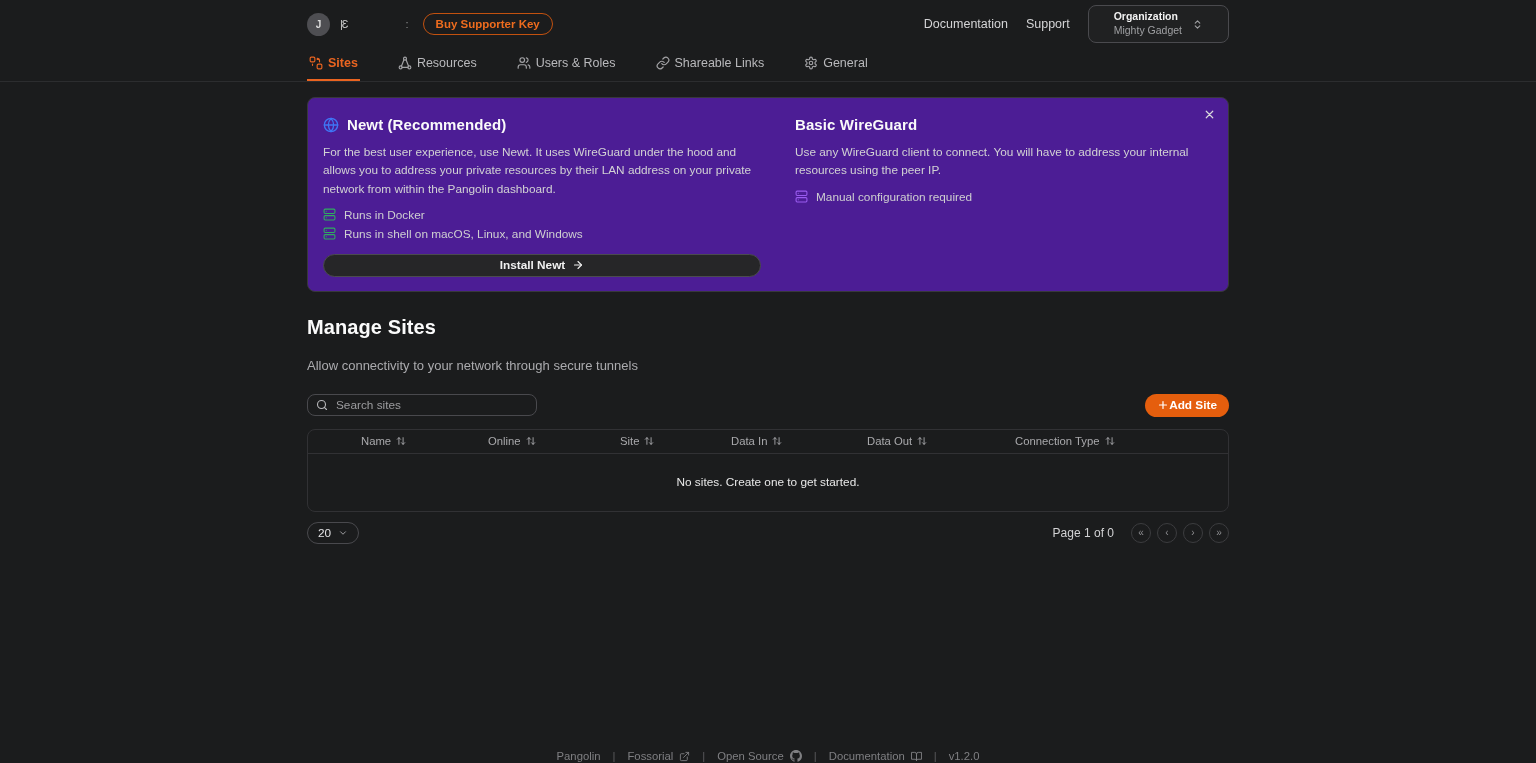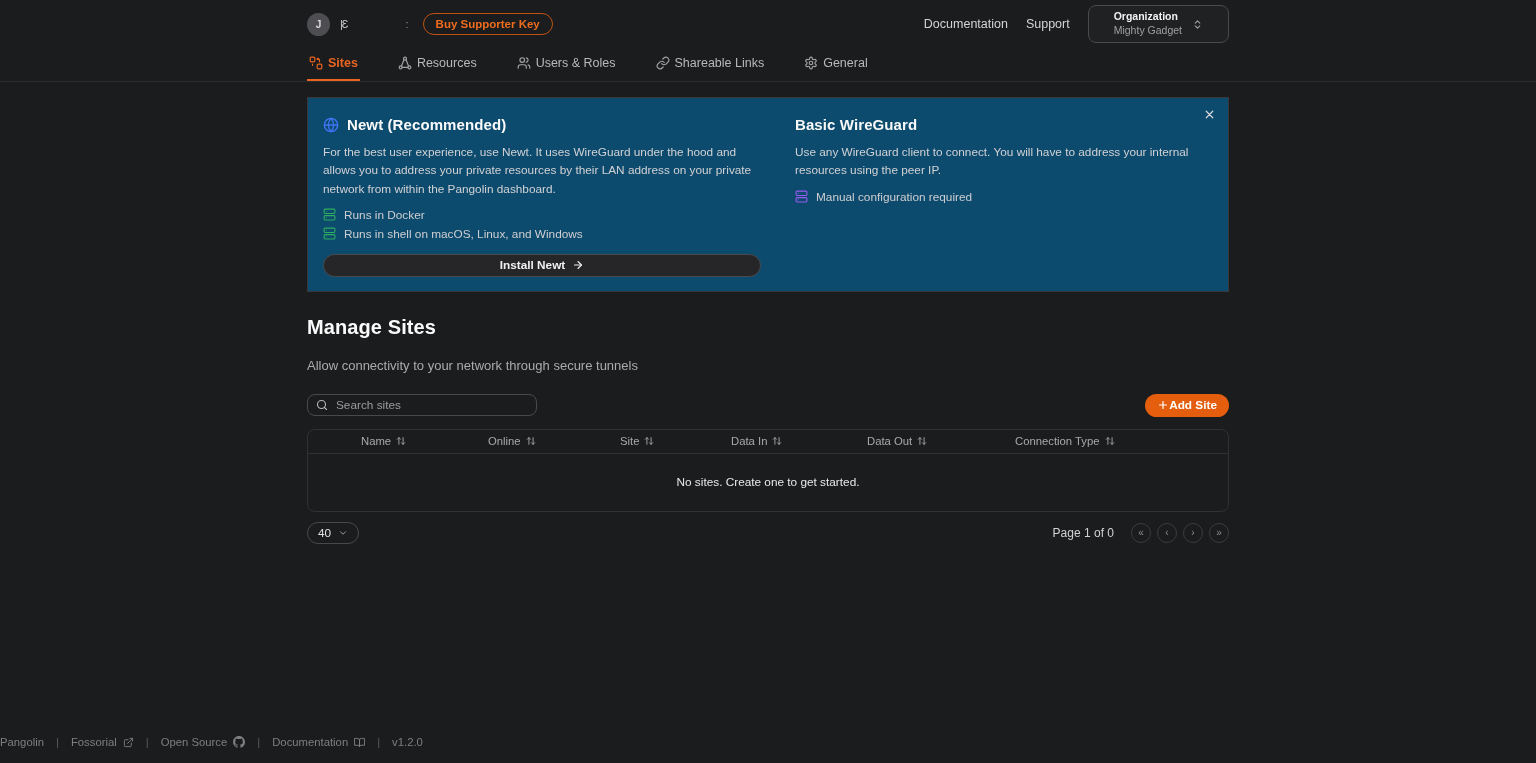--- a/index.html
+++ b/index.html
@@ -38,21 +38,21 @@
   
   .tabbar { border-bottom:1px solid #2c2d2f; }
   .tabbar-inner { display:flex; align-items:flex-end; gap:36px; height:33px; }
   .tab { display:flex; align-items:center; gap:5px; padding:0 2px 9px 2px; font-size:12.5px;
     color:#b9b9bc; cursor:pointer; border-bottom:2px solid transparent; }
   .tab .t-icon { color:#a3a3a6; }
   .tab.active { color:#ea6420; border-bottom-color:#ea6420; font-weight:bold; }
   .tab.active .t-icon { color:#ea6420; }
 
   
-  .info-card { margin-top:15px; border:1px solid #38383b; background:#0c4a6e; border-radius:0;
+  .info-card { margin-top:15px; border:1px solid #38383b; background:#4c1d95; border-radius:8px;
     padding:14px 15px 14px 15px; display:grid; grid-template-columns:438px 1fr; column-gap:34px; position:relative; }
   .card-close { position:absolute; top:8px; right:10px; background:none; border:none; color:#d9d9db;
     cursor:pointer; padding:2px; }
   .card-title-row { display:flex; align-items:center; gap:8px; margin-top:4px; }
   .card-title { font-size:15px; font-weight:bold; color:#fafafa; letter-spacing:.1px; }
   .card-desc { margin-top:10px; font-size:11.8px; line-height:1.55; color:#d2d2d4; }
   .feature-list { margin-top:10px; display:flex; flex-direction:column; gap:5px; }
   .feature { display:flex; align-items:center; gap:8px; font-size:11.8px; color:#cfcfd1; }
   .install-btn { margin-top:13px; width:100%; height:23px; border-radius:999px; border:1px solid #4b4b4f;
     background:#262628; color:#f0f0f0; font-size:11.8px; font-weight:bold; display:flex; align-items:center;
@@ -87,22 +87,22 @@
     font-family:"Liberation Sans", sans-serif; }
   .page-size .pc { color:#9c9c9f; }
   .pagi-right { display:flex; align-items:center; gap:17px; }
   .page-info { font-size:12px; color:#d2d2d4; }
   .pagi-btns { display:flex; align-items:center; gap:6px; }
   .pagi-btn { width:20px; height:20px; border-radius:50%; border:1px solid #3c3c3f; background:transparent;
     color:#8e8e91; font-size:10px; display:flex; align-items:center; justify-content:center; cursor:pointer;
     font-family:"Liberation Sans", sans-serif; padding-bottom:1px; }
 
   
-  .footer { position:absolute; bottom:15px; left:0; width:100%; display:flex; align-items:center;
-    justify-content:flex-start; gap:12px; color:#7f7f82; font-size:11.3px; }
+  .footer { position:absolute; bottom:1px; left:0; width:100%; display:flex; align-items:center;
+    justify-content:center; gap:12px; color:#7f7f82; font-size:11.3px; }
   .footer .f-item { display:flex; align-items:center; gap:6px; cursor:pointer; }
   .footer .f-static { cursor:default; }
   .footer .f-div { color:#5a5a5d; }
 </style>
 </head>
 <body>
 
 <header class="topbar">
   <div class="container topbar-inner">
     <div class="topbar-left">
@@ -349,21 +349,21 @@
               <path d="M7 4v16"></path>
             </svg>
           </span>
       </div>
     </div>
     <div class="tbody-empty">No sites. Create one to get started.</div>
   </section>
 
   <div class="pagi-row">
     <button class="page-size">
-      <span>40</span>
+      <span>20</span>
       <span class="pc">
         <svg width="10" height="10" viewBox="0 0 24 24" fill="none" stroke="currentColor" stroke-width="2.4" stroke-linecap="round" stroke-linejoin="round">
             <path d="m6 9 6 6 6-6"></path>
           </svg>
       </span>
     </button>
     <div class="pagi-right">
       <span class="page-info">Page 1 of 0</span>
       <div class="pagi-btns">
         <button class="pagi-btn">«</button>

